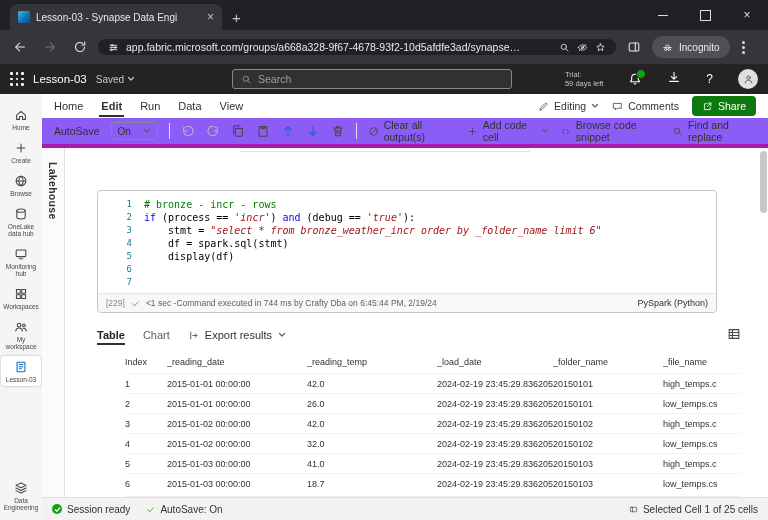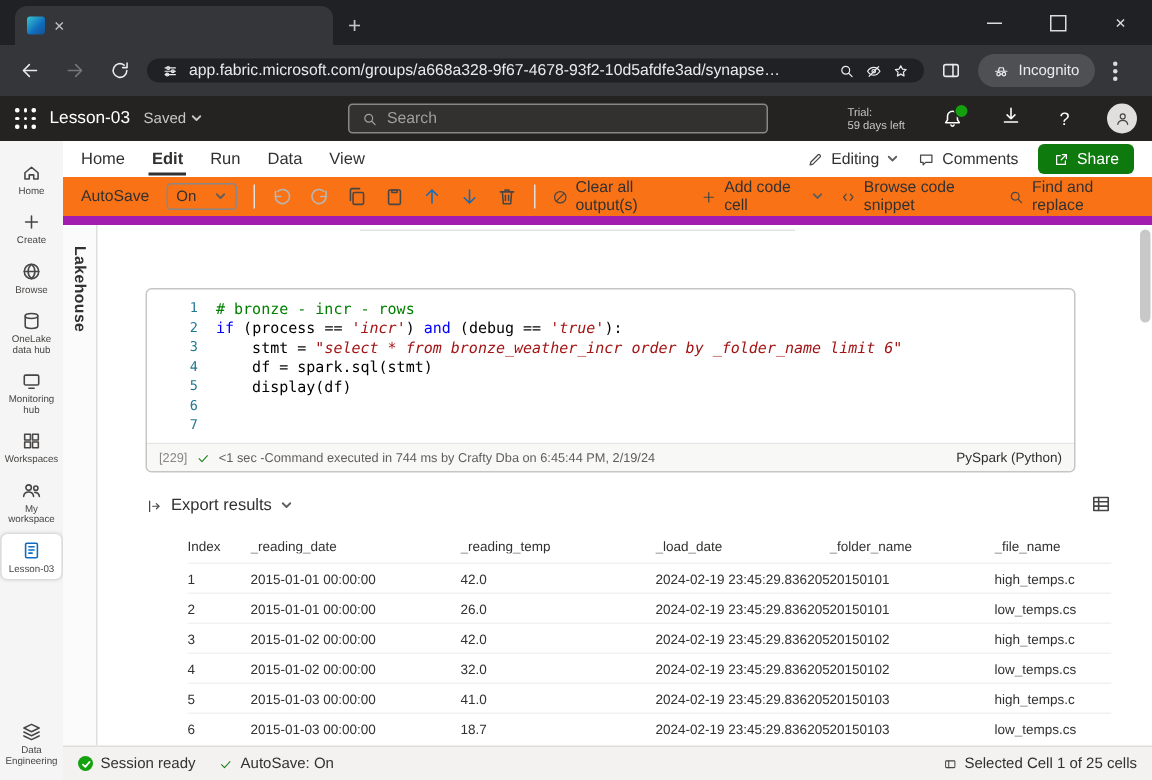--- a/index.html
+++ b/index.html
@@ -61,21 +61,21 @@
     color:#323130;background:#fff;flex:none;}
   .menu-tab{height:24px;line-height:24px;position:relative;}
   .menu-tab.active{font-weight:700;}
   .menu-tab.active::after{content:'';position:absolute;left:-2px;right:-2px;bottom:1px;height:2px;background:#323130;}
   .menu-right{margin-left:auto;display:flex;align-items:center;gap:13px;font-size:10.5px;}
   .menu-chip{display:flex;align-items:center;gap:5px;}
   .share-btn{background:#0e7a0d;color:#fff;height:20px;border-radius:4px;display:flex;align-items:center;
     gap:5px;padding:0 10px;font-size:10.5px;}
 
   .toolbar{height:26px;display:flex;align-items:center;gap:11px;padding:0 12px;font-size:10.5px;
-    color:#323130;border-bottom:6px solid #a21caf;background:#f97316;flex:none;}
+    color:#323130;border-bottom:4px solid #a21caf;background:#8b5cf6;flex:none;}
   .dd{border:1px solid #8a8886;border-radius:3px;height:16px;display:flex;align-items:center;gap:12px;
     padding:0 6px;font-size:10px;}
   .tb-sep{width:1px;height:16px;background:#e1dfdd;}
   .tb-btn{display:flex;align-items:center;gap:5px;}
 
   .content{flex:1;display:flex;min-height:0;background:#fff;}
   .lakehouse-strip{width:22px;border-right:1px solid #e1dfdd;background:#fbfbfb;display:flex;
     justify-content:center;padding-top:14px;flex:none;}
   .lakehouse-title{writing-mode:vertical-rl;font-size:10.5px;font-weight:700;color:#323130;letter-spacing:.3px;}
   .canvas{flex:1;position:relative;overflow:hidden;}
@@ -129,20 +129,21 @@
   .chev-light{stroke:#c8c6c4;}
 </style>
 </head>
 <body>
 
 <div class="window">
 
   <div class="titlebar">
     <div class="tab">
       <span class="favicon"></span>
+      <span class="tab-title">Lesson-03 - Synapse Data Engi</span>
       <span class="tab-close">×</span>
     </div>
     <span class="newtab">+</span>
     <div class="win-controls">
       <span class="win-btn">
           <span class="min-glyph"></span>
         </span>
       <span class="win-btn">
           <span class="max-glyph"></span>
         </span>
@@ -467,20 +468,24 @@
               <svg class="ic ic-xs ic-green" viewBox="0 0 16 16">
                   <path d="M3 8.5 6.5 12 13 5"></path>
                 </svg>
               <span>&lt;1 sec -Command executed in 744 ms by Crafty Dba on 6:45:44 PM, 2/19/24</span>
               <span class="lang">PySpark (Python)</span>
             </div>
           </div>
 
           <div class="results">
             <div class="res-tabs">
+              <div class="res-tabs-inner">
+                  <div class="res-tab active">Table</div>
+                  <div class="res-tab">Chart</div>
+                </div>
               <span class="export">
                 <svg class="ic ic-sm" viewBox="0 0 16 16">
                     <path d="M4 3v10"></path>
                     <path d="M7 8h6"></path>
                     <path d="M10.5 5.5 13 8l-2.5 2.5"></path>
                   </svg>
                 <span>Export results</span>
                 <svg class="chev" viewBox="0 0 8 8">
                     <path d="M1.5 2.5 4 5l2.5-2.5"></path>
                   </svg>

